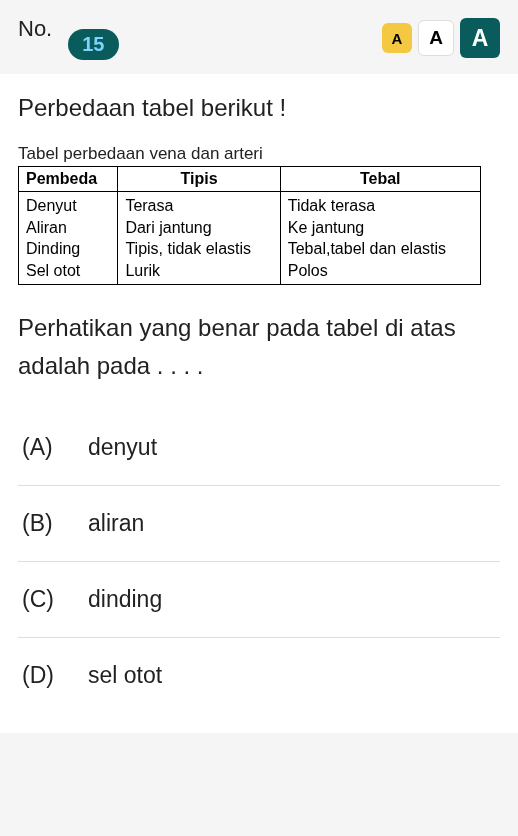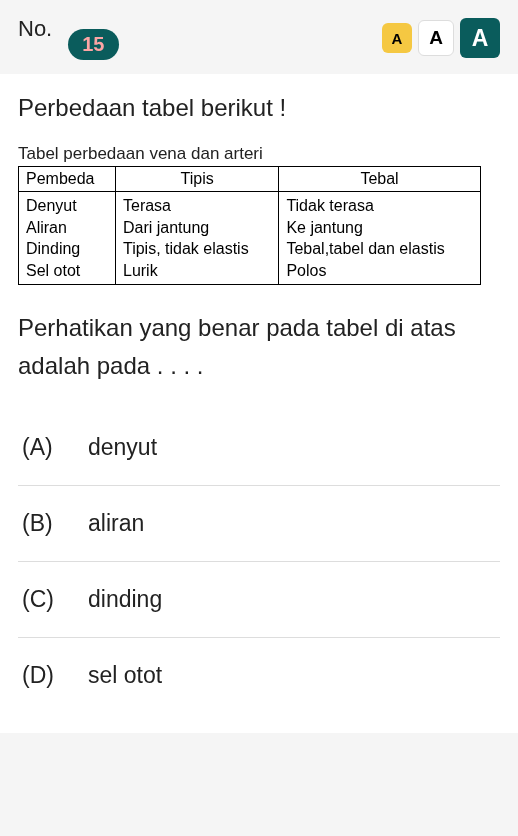--- a/index.html
+++ b/index.html
@@ -23,21 +23,21 @@
     .question-no {
       display: flex;
       gap: 16px;
     }
     .no-label {
       font-size: 22px;
       color: #222;
     }
     .no-badge {
       background: #0a5c5c;
-      color: #fca5a5;
+      color: #7dd3fc;
       border-radius: 16px;
       padding: 4px 14px;
       font-size: 20px;
       font-weight: bold;
       margin-top: 13px;
     }
     .font-controls {
       display: flex;
       gap: 6px;
       align-items: center;
@@ -92,21 +92,21 @@
     }
     .comparison-table th,
     .comparison-table td {
       border: 1.5px solid #000;
       padding: 3px 7px;
       font-size: 16px;
       text-align: left;
       vertical-align: top;
     }
     .comparison-table th {
-      font-weight: normal;
+      font-weight: bold;
       text-align: center;
     }
     .comparison-table th:first-child {
       text-align: left;
     }
     .tbody-cell {
       border-top: none !important;
       border-bottom: none !important;
       line-height: 1.35;
     }

